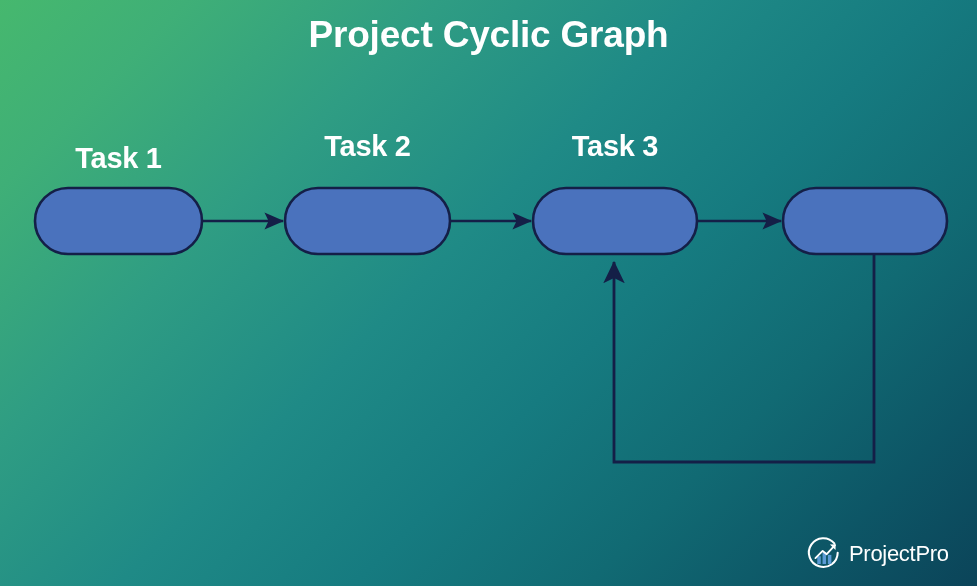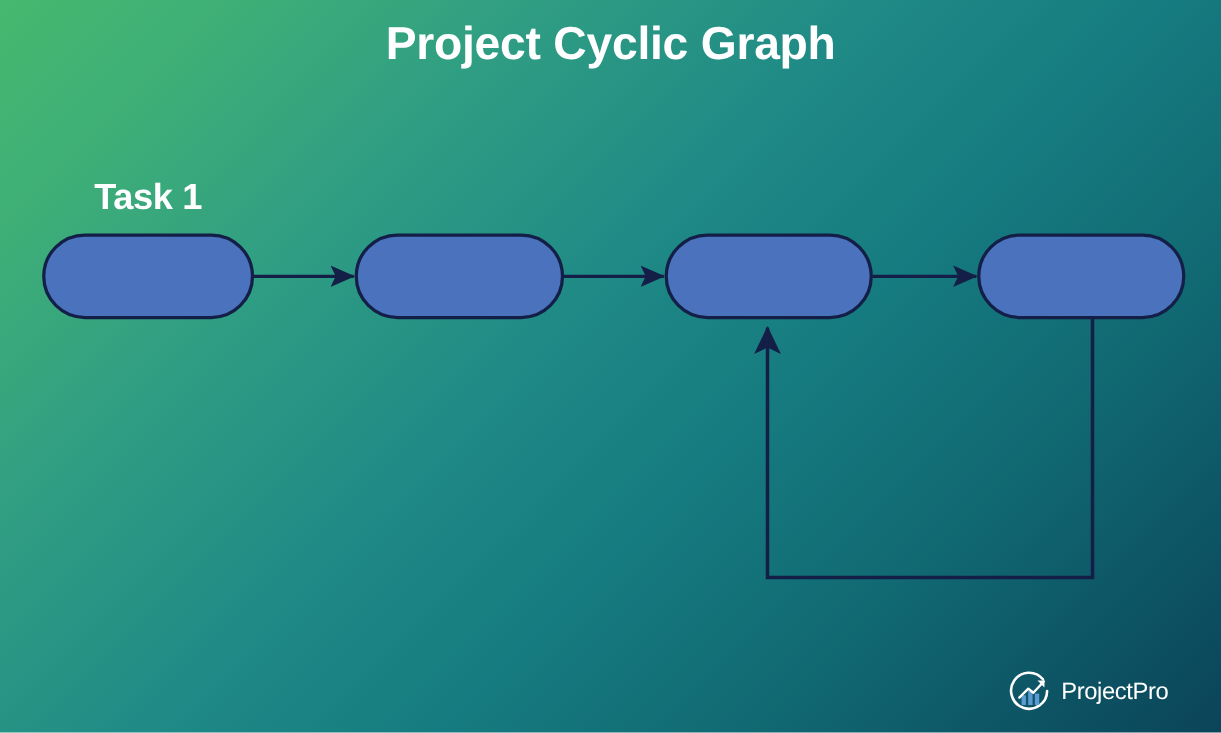--- a/index.html
+++ b/index.html
@@ -65,21 +65,21 @@
     align-items: center;
     gap: 7px;
   }
   .logo-icon {
     width: 36px;
     height: 36px;
     display: block;
   }
   .logo-text {
     color: #ffffff;
-    font-size: 19px;
+    font-size: 22px;
     letter-spacing: -0.3px;
     font-family: "Liberation Sans", sans-serif;
     white-space: nowrap;
   }
   .logo-text .lt-1 { font-weight: normal; }
   .logo-text .lt-2 { font-weight: normal; }
 </style>
 </head>
 <body>
 
@@ -105,20 +105,22 @@
 
     <path d="M 874 255 L 874 462 L 614 462 L 614 262" fill="none" stroke="#141f47" stroke-width="2.8" marker-end="url(#arrowV)"></path>
 
     <rect x="35" y="188" width="167" height="66" rx="33" ry="33" fill="#4a72bd" stroke="#141f47" stroke-width="2.6"></rect>
     <rect x="285" y="188" width="165" height="66" rx="33" ry="33" fill="#4a72bd" stroke="#141f47" stroke-width="2.6"></rect>
     <rect x="533" y="188" width="164" height="66" rx="33" ry="33" fill="#4a72bd" stroke="#141f47" stroke-width="2.6"></rect>
     <rect x="783" y="188" width="164" height="66" rx="33" ry="33" fill="#4a72bd" stroke="#141f47" stroke-width="2.6"></rect>
   </svg>
 
   <div class="task-label" style="left:35px; top:130px; width:167px;margin-top:12px;">Task 1</div>
+  <div class="task-label" style="left:285px; top:130px; width:165px;">Task 2</div>
+  <div class="task-label" style="left:533px; top:130px; width:164px;">Task 3</div>
 
   <div class="logo">
     <svg class="logo-icon" viewBox="0 0 40 40" xmlns="http://www.w3.org/2000/svg">
       <path d="M31.5 8.2 A16 16 0 1 0 35.2 18.6" fill="none" stroke="#ffffff" stroke-width="2.3" stroke-linecap="round"></path>
       <rect x="12.5" y="22.5" width="3.9" height="8.6" fill="#5b9bd5"></rect>
       <rect x="18.4" y="18.4" width="3.9" height="12.7" fill="#5b9bd5"></rect>
       <rect x="24.3" y="21.0" width="3.9" height="10.1" fill="#5b9bd5"></rect>
       <path d="M10.5 24.5 L18.5 16.6 L23.0 20.2 L32.2 10.2" fill="none" stroke="#ffffff" stroke-width="2.1" stroke-linecap="round" stroke-linejoin="round"></path>
       <path d="M26.6 9.4 L32.9 9.3 L32.8 15.6 Z" fill="#ffffff"></path>
     </svg>

